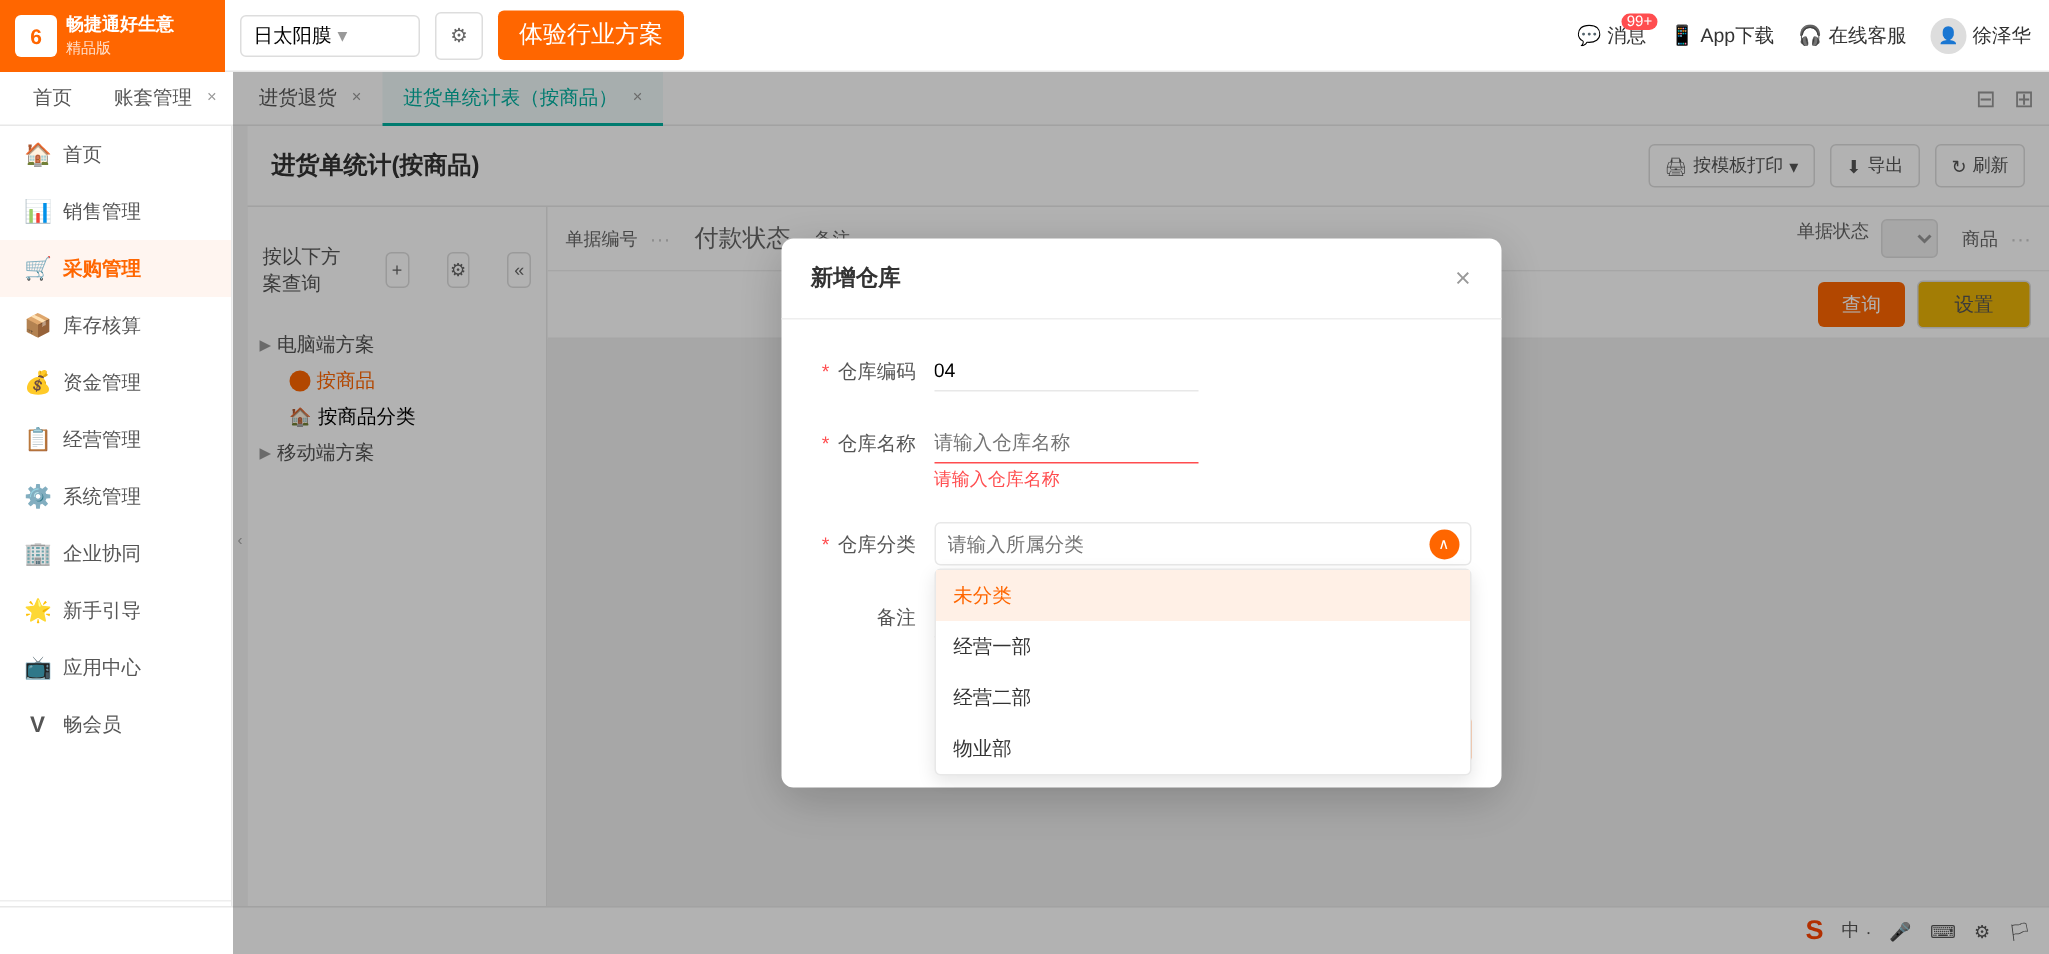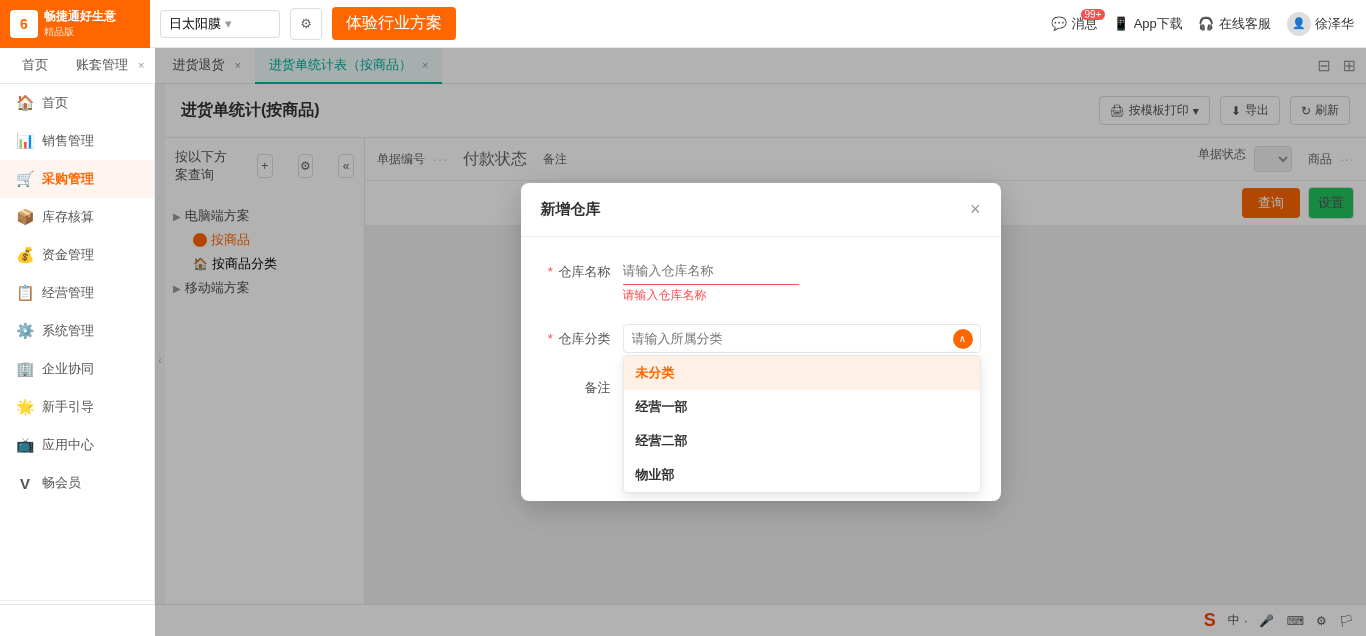--- a/index.html
+++ b/index.html
@@ -92,25 +92,25 @@
     .page-actions { display: flex; align-items: center; gap: 10px; }
     .action-btn {
       display: flex; align-items: center; gap: 4px; padding: 5px 10px;
       border: 1px solid #ddd; border-radius: 4px; cursor: pointer; background: #fff; color: #555; font-size: 12px;
     }
     .query-btn {
       background: #ff6600; color: #fff; border: none; border-radius: 4px;
       padding: 6px 16px; cursor: pointer; font-size: 13px;
     }
     .set-btn {
-      background: #22c55e; color: #555; border: 1px solid #ddd; border-radius: 4px;
-      padding: 6px 9px; cursor: pointer; font-size: 13px;
+      background: #eab308; color: #555; border: 1px solid #ddd; border-radius: 4px;
+      padding: 6px 24px; cursor: pointer; font-size: 13px;
     }
     .query-panel-header {
-      display: flex; align-items: center; gap: 25px; margin-bottom: 8px;
+      display: flex; align-items: center; gap: 25px; margin-bottom: 8px; margin-top: 14px;
     }
     .scheme-label { color: #555; font-size: 13px; }
     .scheme-icon-btn { width: 24px; height: 24px; border: 1px solid #ddd; border-radius: 4px; display: flex; align-items: center; justify-content: center; cursor: pointer; font-size: 12px; color: #666; }
     .scheme-tree { padding: 4px 0; }
     .tree-item { display: flex; align-items: center; gap: 4px; padding: 3px 8px; cursor: pointer; color: #555; }
     .tree-item .arrow { color: #999; font-size: 10px; }
     .tree-child { padding-left: 20px; }
     .tree-child-item { display: flex; align-items: center; gap: 4px; padding: 3px 8px; cursor: pointer; }
     .tree-active { color: #ff6600; }
     .orange-dot { width: 14px; height: 14px; background: #ff6600; border-radius: 50%; display: flex; align-items: center; justify-content: center; }
@@ -167,21 +167,21 @@
       width: 20px; height: 20px; background: #ff6600; border-radius: 50%;
       display: flex; align-items: center; justify-content: center; color: #fff; font-size: 10px;
       cursor: pointer;
     }
     .dropdown-list {
       position: absolute; top: 100%; left: 0; right: 0; background: #fff;
       border: 1px solid #e8e8e8; border-radius: 4px; z-index: 200;
       box-shadow: 0 4px 12px rgba(0,0,0,0.1); margin-top: 2px;
     }
     .dropdown-item {
-      padding: 8px 12px; cursor: pointer; color: #333; font-size: 13px; font-weight: bold;
+      padding: 8px 12px; cursor: pointer; color: #333; font-size: 13px;
     }
     .dropdown-item.active { background: #fff0e6; color: #ff6600; }
     .modal-footer {
       display: flex; justify-content: flex-end; padding: 12px 20px 16px;
       gap: 10px;
     }
     .btn-save {
       padding: 7px 20px; border: none; border-radius: 4px;
       background: #ff6600; color: #fff; cursor: pointer; font-size: 13px;
     }
@@ -424,20 +424,29 @@
 </div>
 
 <div class="overlay" style="position:fixed;top:48px;left:155px;">
   <div class="modal">
     <div class="modal-header">
       <span class="modal-title">新增仓库</span>
       <span class="modal-close">×</span>
     </div>
     <div class="modal-body">
 
+      <div class="form-row">
+        <label class="form-label">
+          <span class="required-star">*</span>
+          <span>仓库编码</span>
+        </label>
+        <div class="form-input-box">
+          <input type="text" class="form-input" value="04" style="">
+        </div>
+      </div>
 
       <div class="form-row">
         <label class="form-label">
           <span class="required-star">*</span>
           <span>仓库名称</span>
         </label>
         <div class="form-input-box">
           <input type="text" class="form-input error-border" placeholder="请输入仓库名称" style="">
           <div class="error-msg">请输入仓库名称</div>
         </div>

